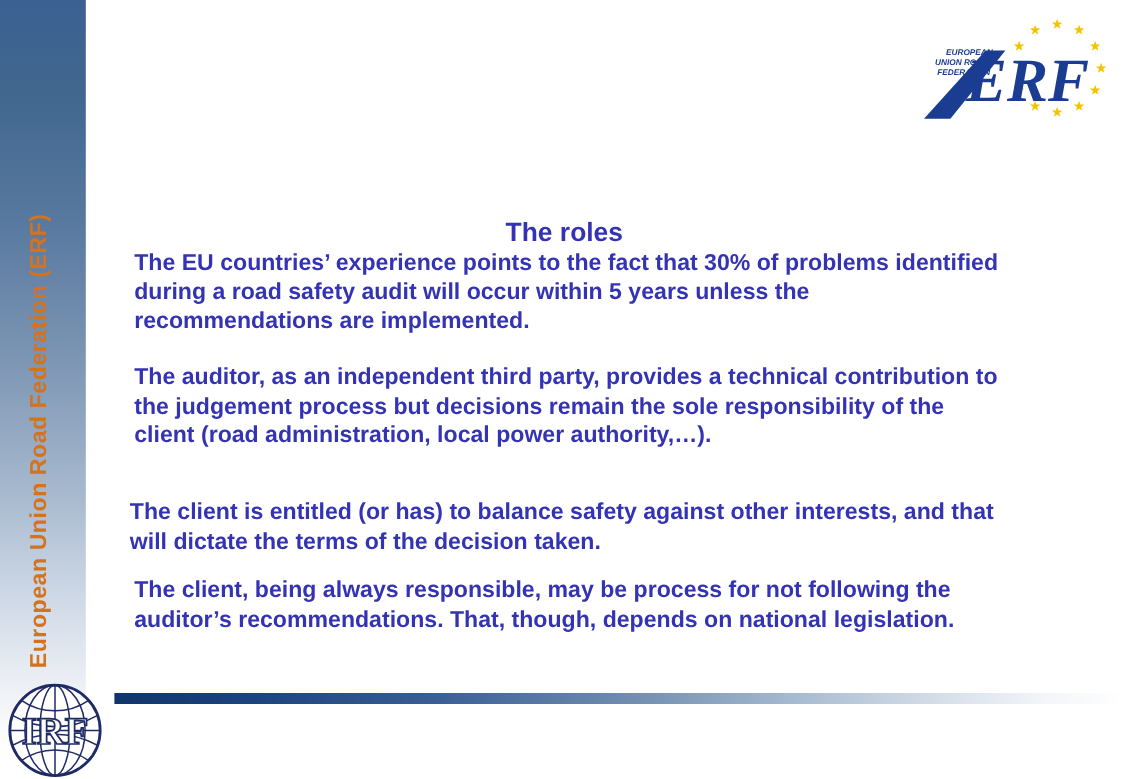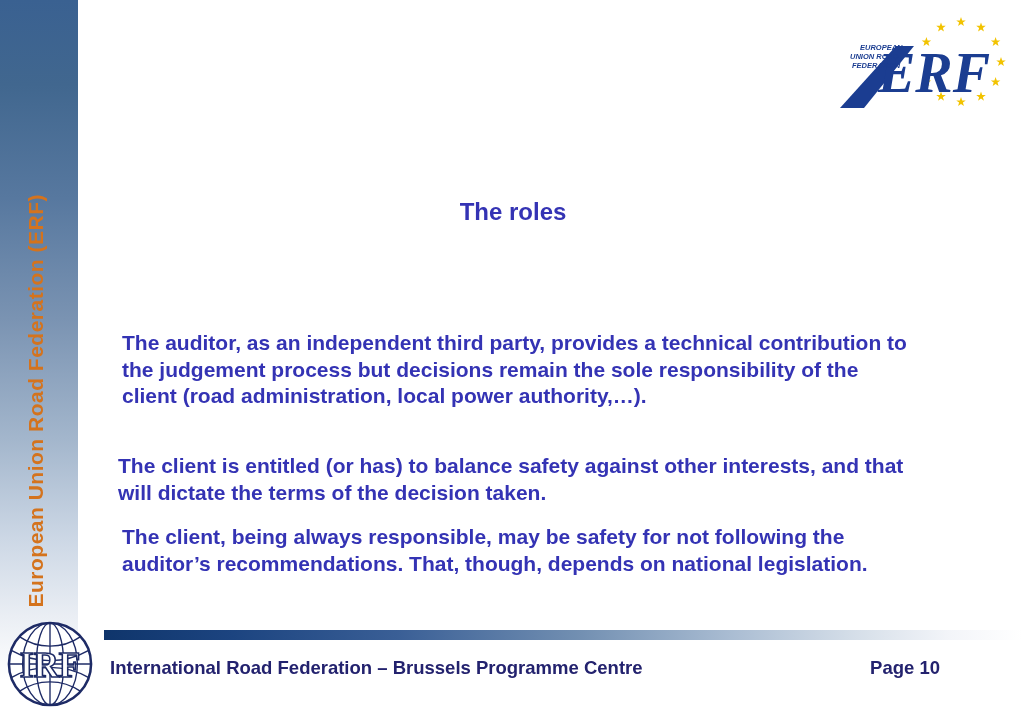--- a/index.html
+++ b/index.html
@@ -153,29 +153,26 @@
 
     <g font-size="7.5" font-style="italic" font-weight="bold" font-family="Liberation Sans, sans-serif" fill="#1b3d91">
       <text x="22" y="42">EUROPEAN</text>
       <text x="12" y="51">UNION ROAD</text>
       <text x="14" y="60">FEDERATION</text>
     </g>
   </svg>
 
   <div class="subtitle">The roles</div>
 
+  <div class="para para-1">The EU countries’ experience points to the fact that 30% of problems identified during a road safety audit will occur within 5 years unless the recommendations are implemented.</div>
   <div class="para para-2">The auditor, as an independent third party, provides a technical contribution to the judgement process but decisions remain the sole responsibility of the client (road administration, local power authority,…).</div>
   <div class="para para-3">The client is entitled (or has) to balance safety against other interests, and that will dictate the terms of the decision taken.</div>
-  <div class="para para-4">The client, being always responsible, may be safety for not following the auditor’s recommendations. That, though, depends on national legislation.</div>
+  <div class="para para-4">The client, being always responsible, may be process for not following the auditor’s recommendations. That, though, depends on national legislation.</div>
 
   <div class="footer-bar"></div>
-  <div class="footer-text">
-    <span class="footer-left">International Road Federation – Brussels Programme Centre</span>
-    <span class="footer-page">Page 10</span>
-  </div>
 
   <svg class="irf-logo" viewBox="0 0 90 90">
     <g stroke="#1e2b66" fill="none" stroke-width="1.4">
       <circle cx="45" cy="45" r="42" stroke-width="2.6" fill="#ffffff"></circle>
       <ellipse cx="45" cy="45" rx="14" ry="42"></ellipse>
       <ellipse cx="45" cy="45" rx="28" ry="42"></ellipse>
       <line x1="45" y1="3" x2="45" y2="87"></line>
       <path d="M13.7,17 A55 55 0 0 0 76.3,17"></path>
       <path d="M5.4,31 A80 80 0 0 0 84.6,31"></path>
       <line x1="3" y1="45" x2="87" y2="45"></line>

